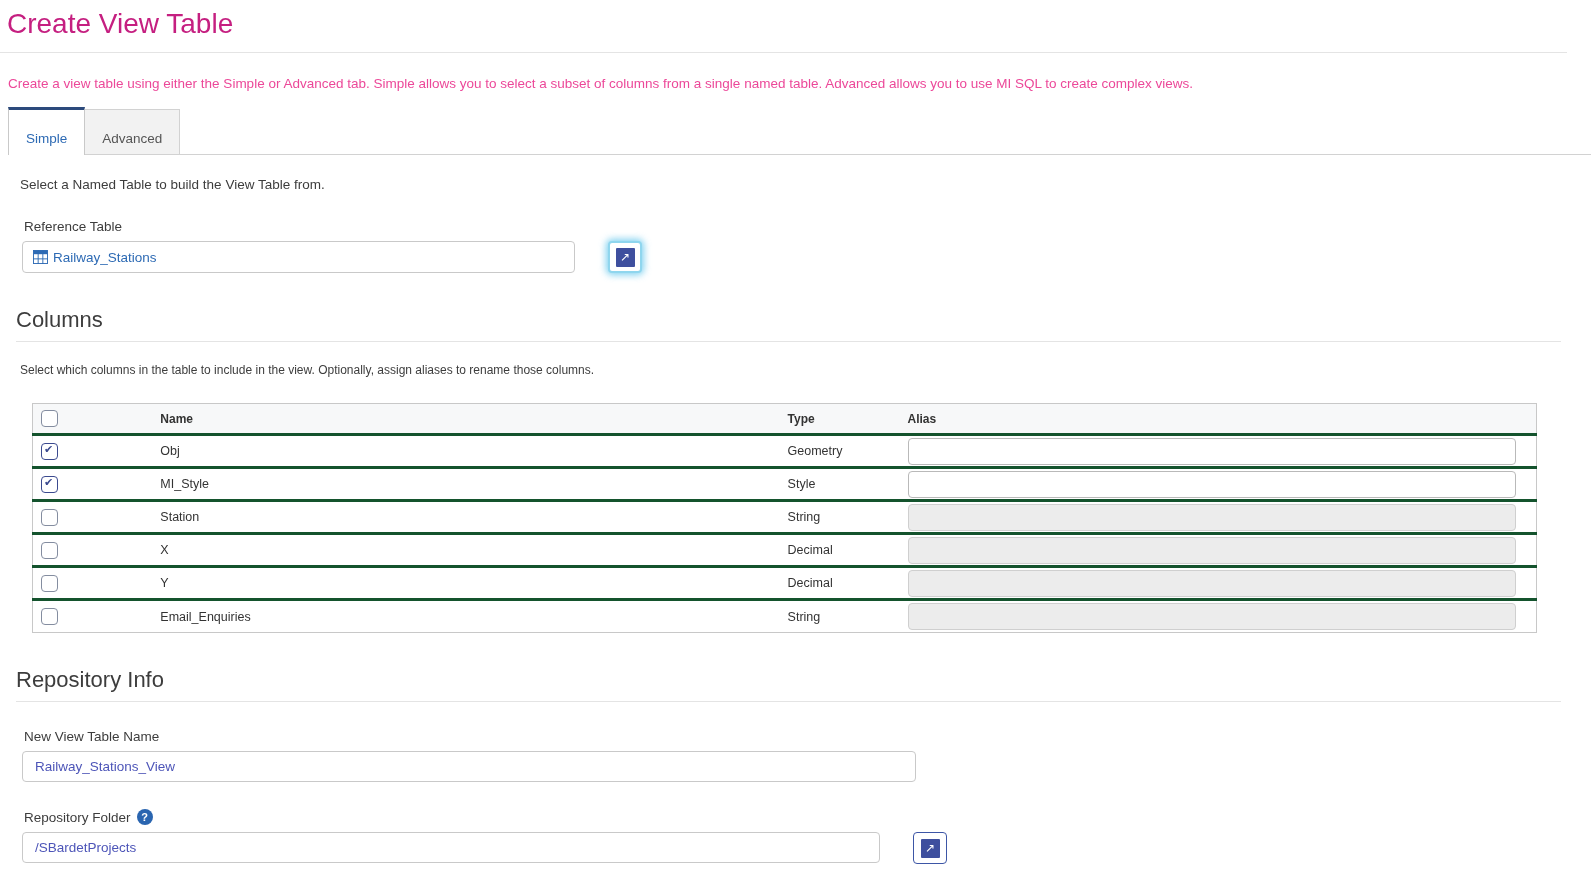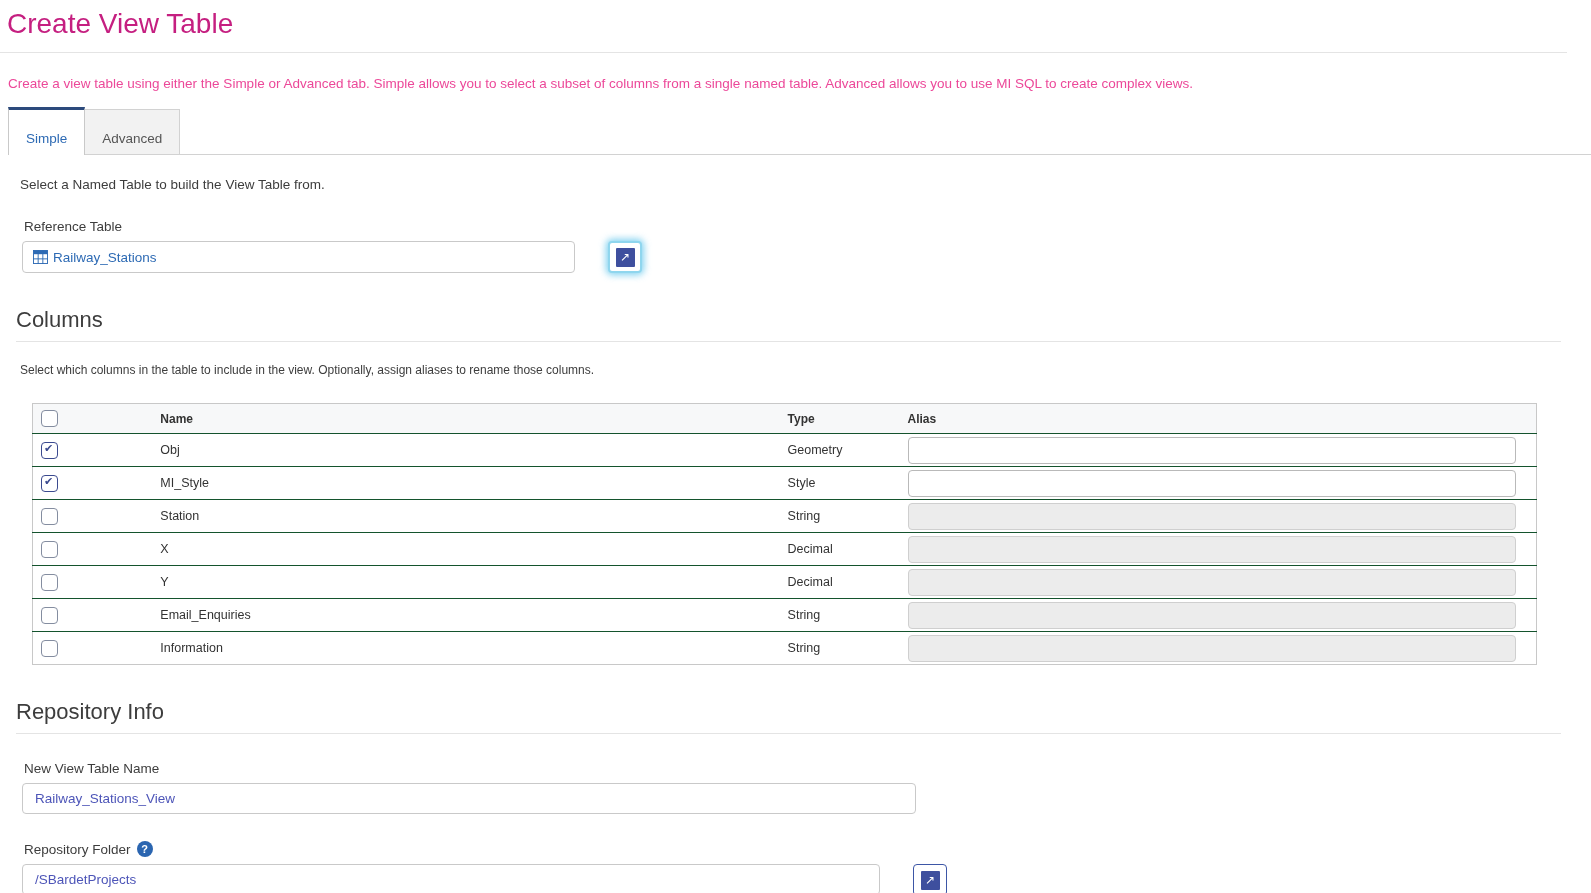--- a/index.html
+++ b/index.html
@@ -150,21 +150,21 @@
     font-weight: 700;
     color: #333;
     text-align: left;
     padding: 6px 8px;
     height: 25px;
   }
   table.columns-table td {
     font-size: 12.5px;
     padding: 0 8px;
     height: 33px;
-    border-top: 1px solid #14532d;
+    border-top: 3px solid #14532d;
     color: #333;
   }
   .col-check { width: 120px; padding-left: 8px; }
   .col-name  { width: 628px; }
   .col-type  { width: 120px; }
   .col-alias { width: 637px; }
 
   input.row-checkbox {
     appearance: none;
     -webkit-appearance: none;
@@ -341,30 +341,20 @@
       <td class="col-check">
         <input type="checkbox" class="row-checkbox" style="">
       </td>
       <td class="col-name">Email_Enquiries</td>
       <td class="col-type">String</td>
       <td class="col-alias">
         <input type="text" class="alias-input" disabled="" style="">
       </td>
     </tr>
 
-    <tr>
-      <td class="col-check">
-        <input type="checkbox" class="row-checkbox" style="">
-      </td>
-      <td class="col-name">Information</td>
-      <td class="col-type">String</td>
-      <td class="col-alias">
-        <input type="text" class="alias-input" disabled="" style="">
-      </td>
-    </tr>
   </tbody>
   </table>
 
   <h2 class="section-heading">Repository Info</h2>
   <hr class="section-divider">
 
   <div class="field-label">
     <span>New View Table Name</span>
   </div>
   <input type="text" class="text-input name-input" value="Railway_Stations_View" style="">

